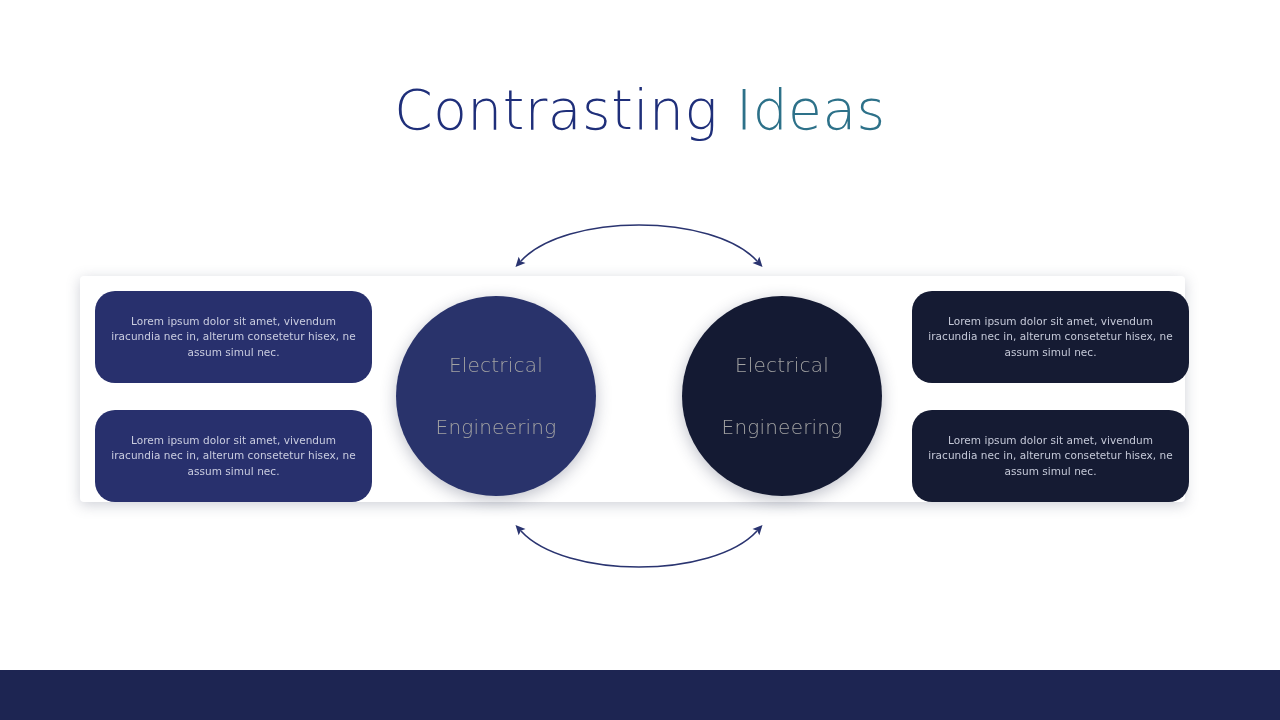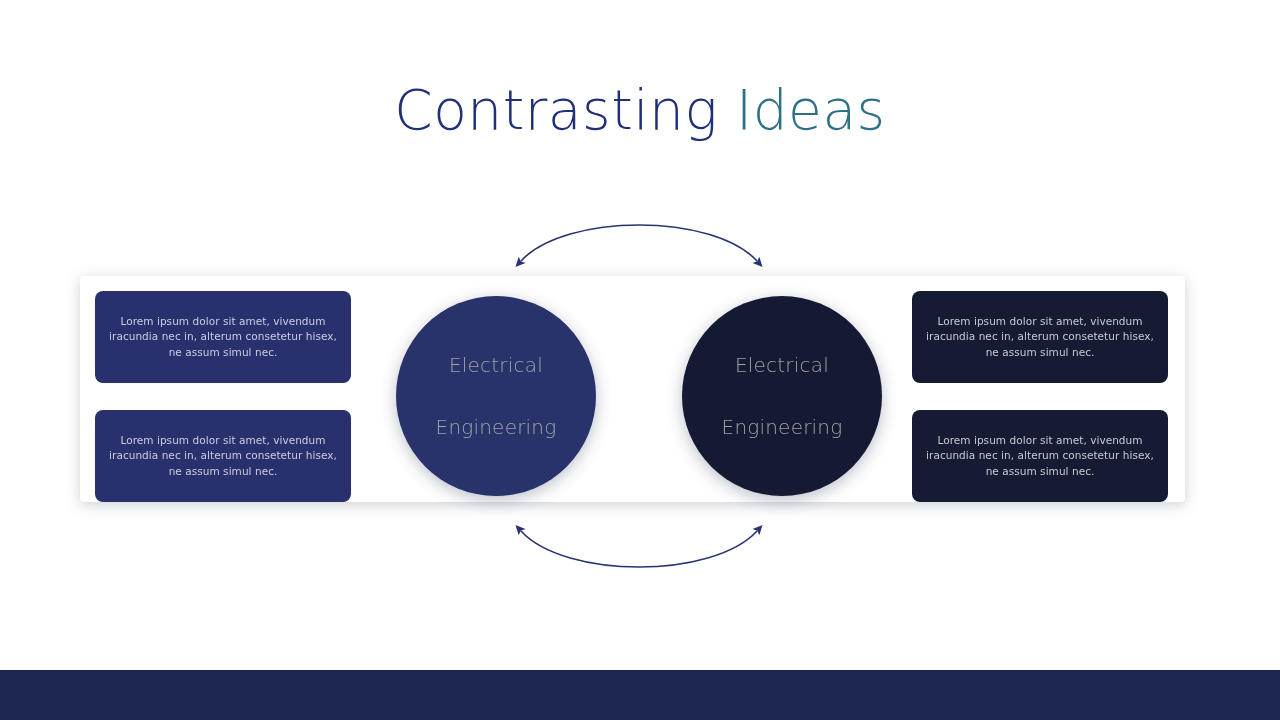--- a/index.html
+++ b/index.html
@@ -46,23 +46,23 @@
     width: 1105px;
     height: 226px;
     background: #ffffff;
     border-radius: 4px;
     box-shadow: 0 3px 14px rgba(80, 85, 110, 0.28);
   }
 
   
   .info-box {
     position: absolute;
-    width: 256px;
+    width: 277px;
     height: 92px;
-    border-radius: 8px;
+    border-radius: 20px;
     display: flex;
     align-items: center;
     justify-content: center;
     box-sizing: border-box;
     padding: 0 14px;
   }
   .info-box p {
     margin: 0;
     text-align: center;
     font-family: "DejaVu Sans", sans-serif;

